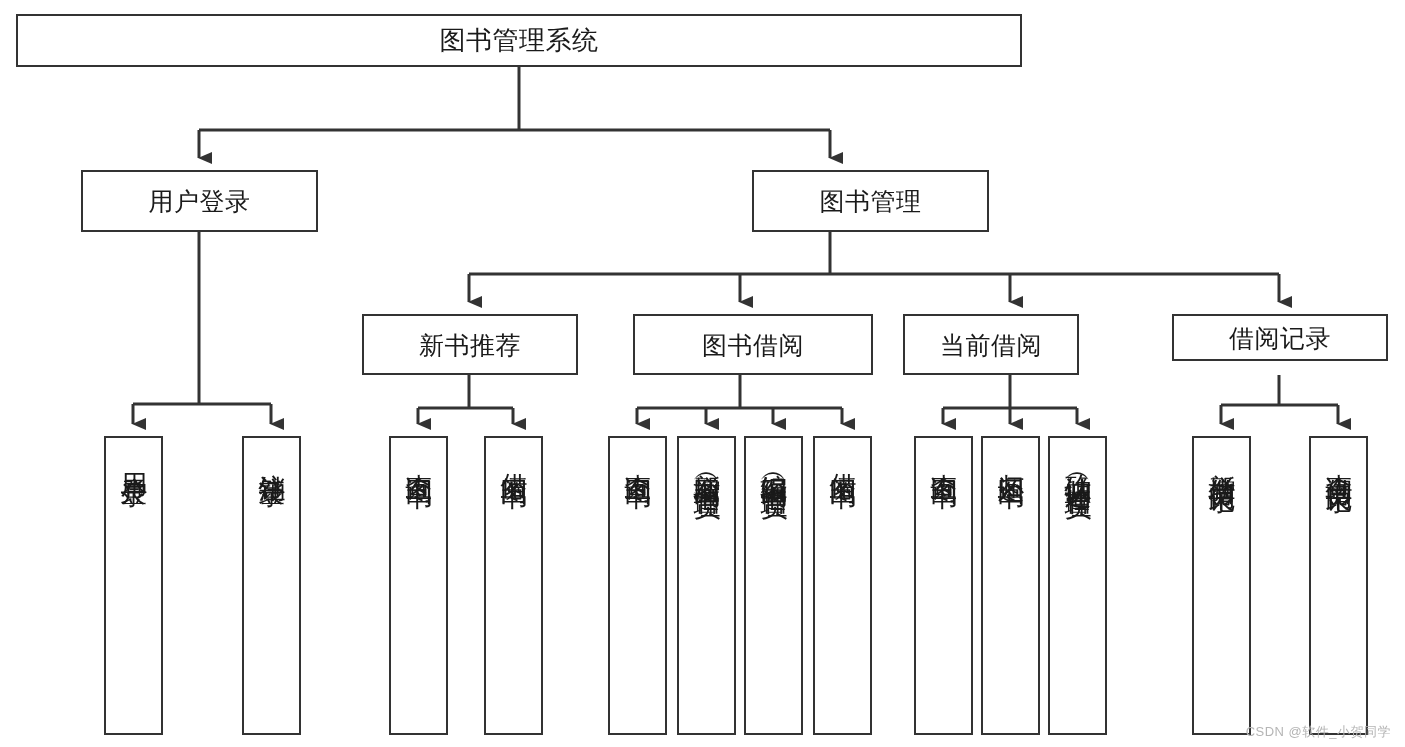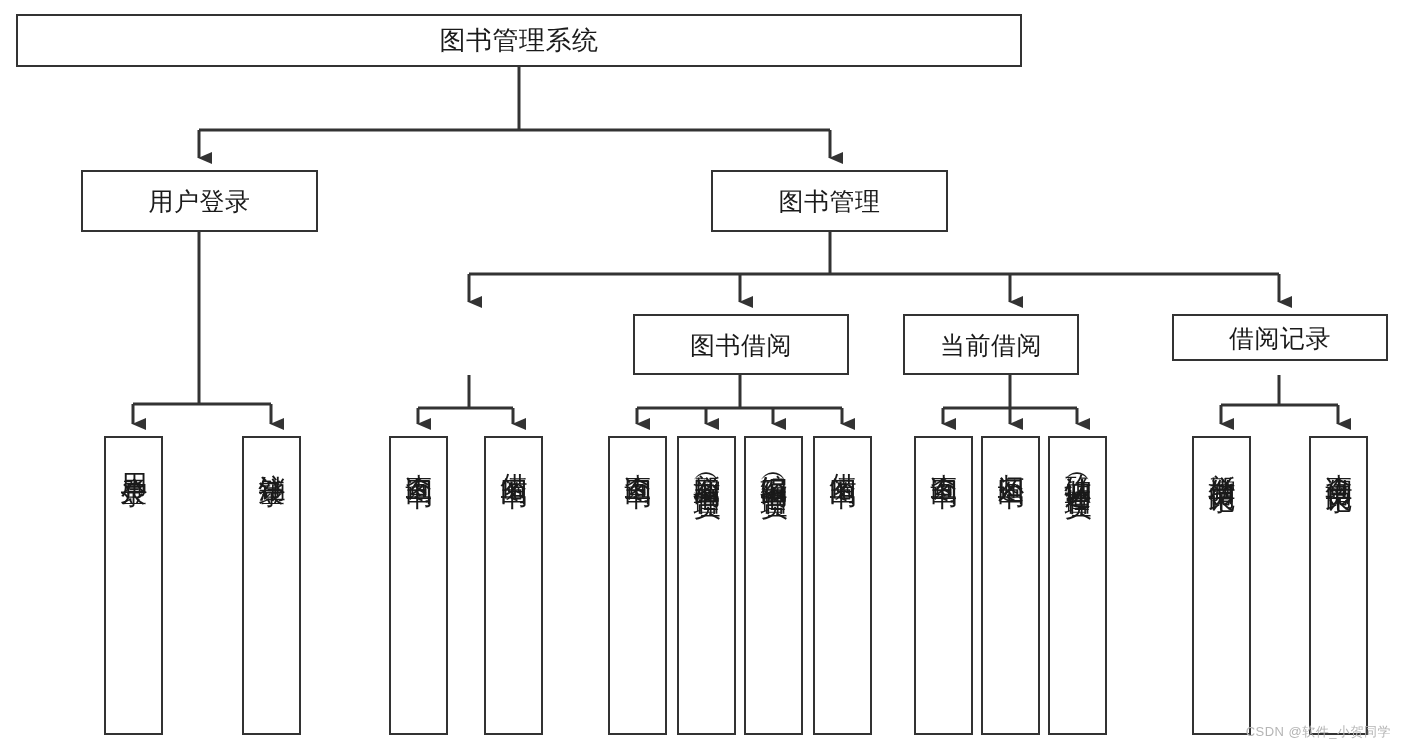--- a/index.html
+++ b/index.html
@@ -128,25 +128,28 @@
     <path class="wire" d="M 1338 405 L 1338 424" marker-end="url(#ah)"></path>
   </svg>
 
   <div class="node h root" style="left:16px;top:14px;width:1006px;height:53px;">
     <span class="node-label">图书管理系统</span>
   </div>
 
   <div class="node h" style="left:81px;top:170px;width:237px;height:62px;">
     <span class="node-label">用户登录</span>
   </div>
-  <div class="node h" style="left:711px;top:170px;width:237px;height:62px;">
+  <div class="node h" style="left:752px;top:170px;width:237px;height:62px;">
     <span class="node-label">图书管理</span>
   </div>
 
-  <div class="node h" style="left:633px;top:314px;width:216px;height:61px;">
+  <div class="node h" style="left:362px;top:314px;width:216px;height:61px;">
+    <span class="node-label">新书推荐</span>
+  </div>
+  <div class="node h" style="left:633px;top:314px;width:240px;height:61px;">
     <span class="node-label">图书借阅</span>
   </div>
   <div class="node h" style="left:903px;top:314px;width:176px;height:61px;">
     <span class="node-label">当前借阅</span>
   </div>
   <div class="node h" style="left:1172px;top:314px;width:216px;height:47px;">
     <span class="node-label">借阅记录</span>
   </div>
 
   <div class="node v" style="left:104px;top:436px;width:59px;height:299px;">

